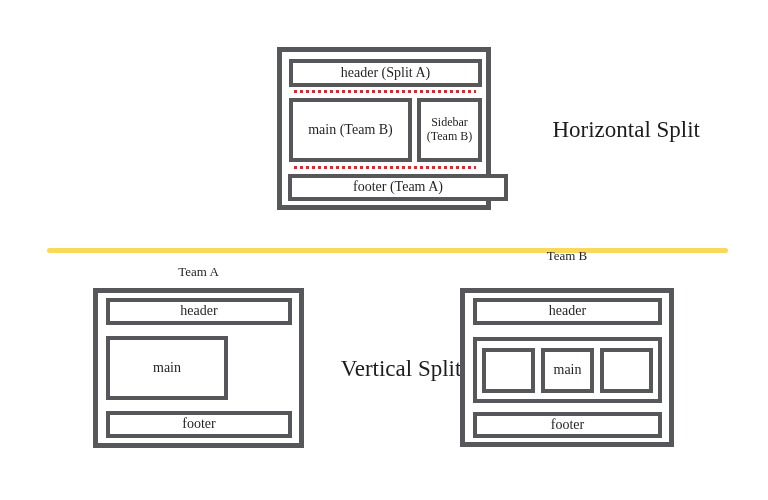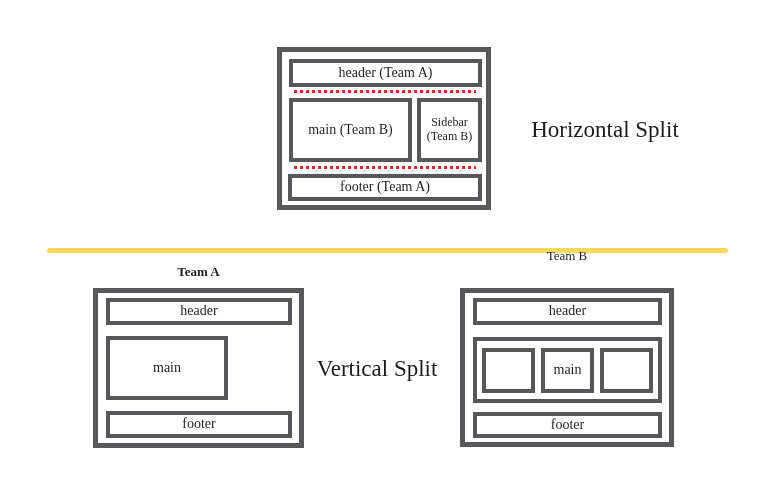--- a/index.html
+++ b/index.html
@@ -86,63 +86,63 @@
   }
 </style>
 </head>
 <body>
 
 <div class="canvas">
 
   <div class="box" style="left:277px; top:47px; width:214px; height:163px;">
 
     <div class="ibox" style="left:7px; top:7px; width:193px; height:28px;">
-      <span>header (Team A)</span>
+      <span>header (Split A)</span>
     </div>
 
     <div class="dots" style="left:12px; top:38px; width:182px;"></div>
 
     <div class="ibox" style="left:7px; top:46px; width:123px; height:64px;">
       <span>main (Team B)</span>
     </div>
 
     <div class="ibox small-text" style="left:135px; top:46px; width:65px; height:64px;">
       <span>Sidebar (Team B)</span>
     </div>
 
     <div class="dots" style="left:12px; top:114px; width:182px;"></div>
 
-    <div class="ibox" style="left:6px; top:122px; width:194px; height:27px;">
+    <div class="ibox" style="left:6px; top:122px; width:220px; height:27px;">
       <span>footer (Team A)</span>
     </div>
   </div>
 
-  <div class="big-label" style="left:510px; top:117px; width:190px;">Horizontal Split</div>
+  <div class="big-label" style="left:510px; top:117px; width:190px;text-align:right;">Horizontal Split</div>
 
   <div class="divider"></div>
 
-  <div class="team-title" style="left:93px; top:264px; width:211px;font-weight:bold;">Team A</div>
+  <div class="team-title" style="left:93px; top:264px; width:211px;">Team A</div>
 
   <div class="box" style="left:93px; top:288px; width:211px; height:160px;">
 
     <div class="ibox" style="left:8px; top:5px; width:186px; height:27px;">
       <span>header</span>
     </div>
 
     <div class="ibox" style="left:8px; top:43px; width:122px; height:64px;">
       <span>main</span>
     </div>
 
 
     <div class="ibox" style="left:8px; top:118px; width:186px; height:27px;">
       <span>footer</span>
     </div>
   </div>
 
-  <div class="big-label" style="left:304px; top:356px; width:146px;">Vertical Split</div>
+  <div class="big-label" style="left:328px; top:356px; width:146px;">Vertical Split</div>
 
   <div class="team-title" style="left:460px; top:248px; width:214px;">Team B</div>
 
   <div class="box" style="left:460px; top:288px; width:214px; height:159px;">
 
     <div class="ibox" style="left:8px; top:5px; width:189px; height:27px;">
       <span>header</span>
     </div>
 
     <div class="col-row" style="left:8px; top:44px; width:189px; height:66px;">

